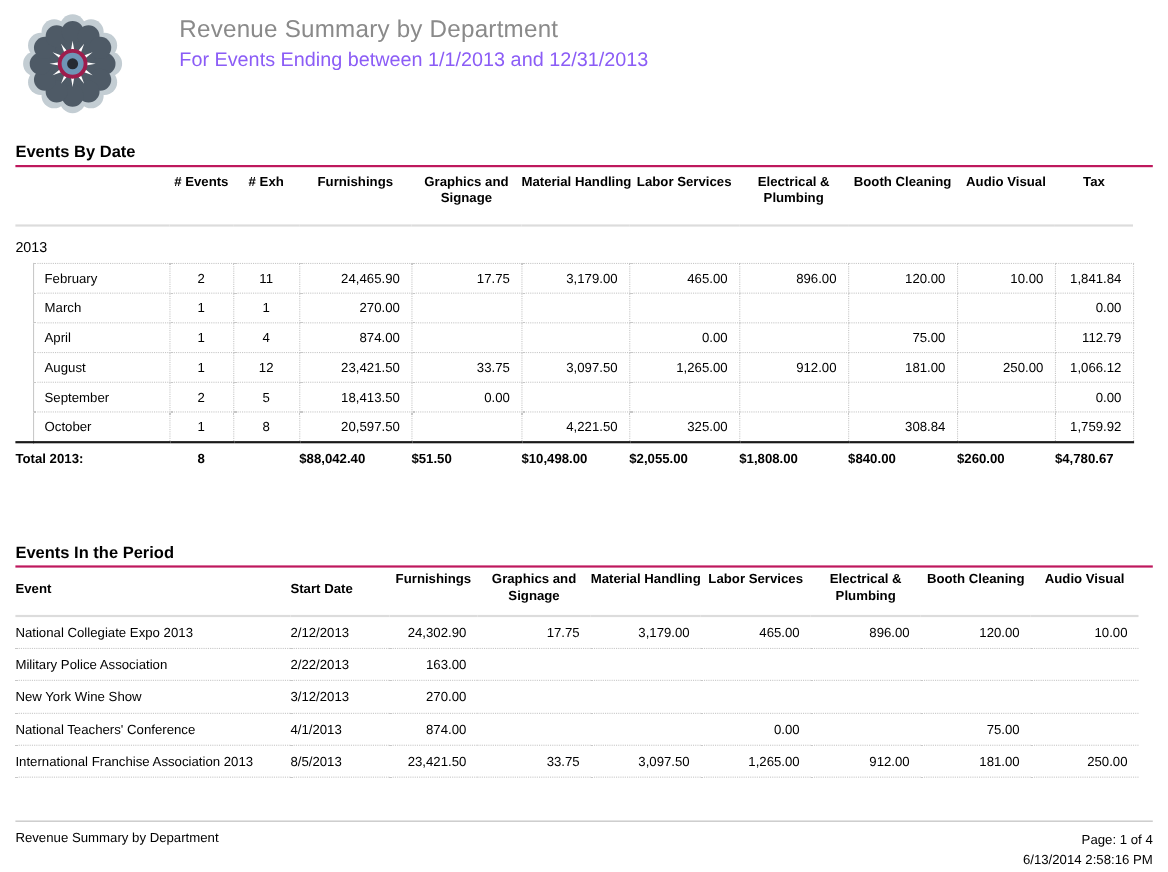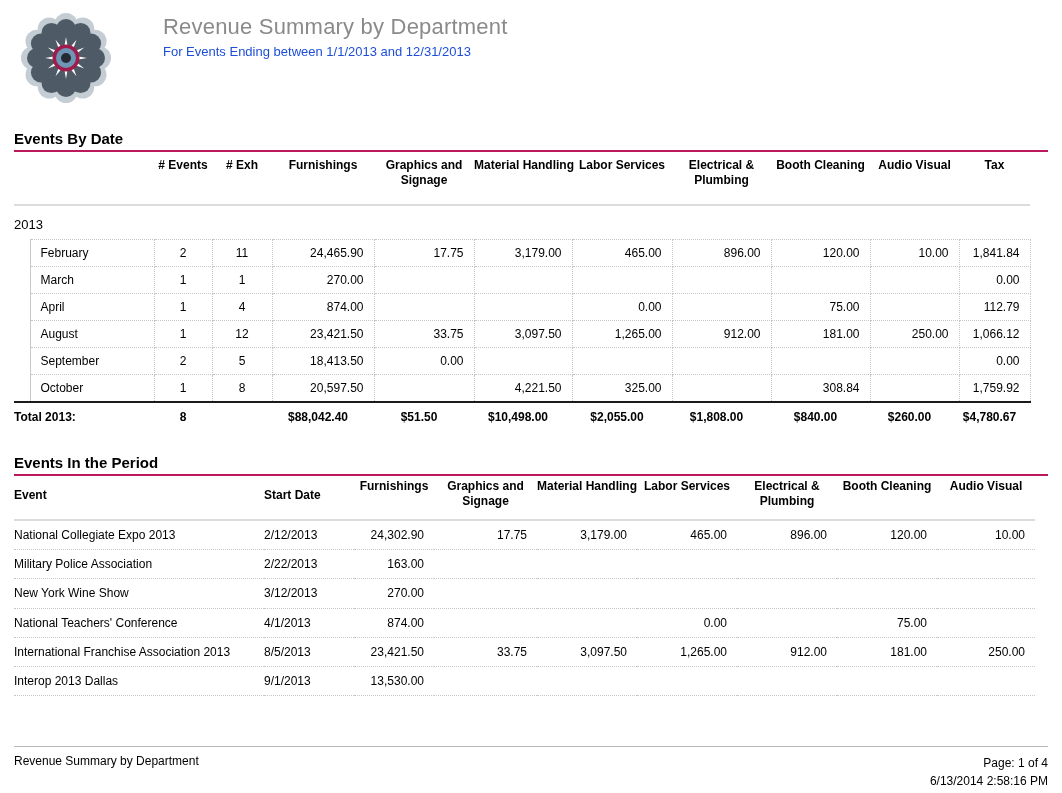--- a/index.html
+++ b/index.html
@@ -7,25 +7,25 @@
     width:1062px;height:793px;background:#ffffff;color:#000;
     font-family:"Liberation Sans",sans-serif;position:relative;overflow:hidden;
   }
   .page{padding:12px 14px}
 
   
   .report-header{display:flex;align-items:flex-start}
   .logo{margin-left:6px;flex:0 0 auto}
   .titles{margin-left:51px;padding-top:2px}
   .title{font-size:22px;color:#8a8a8a;letter-spacing:.2px}
-  .subtitle{font-size:13px;color:#1d4ed8;margin-top:4px}
+  .subtitle{font-size:18px;color:#8b5cf6;margin-top:4px}
 
   
   .section{margin-top:26px}
-  .section2{margin-top:24px}
+  .section2{margin-top:64px}
   .section-heading{
     font-size:15px;font-weight:700;margin:0;padding-bottom:3px;
     border-bottom:2px solid #be185d;width:1034px;box-sizing:border-box
   }
 
   table{border-collapse:collapse;table-layout:fixed;font-size:12px;margin-top:1px}
   .t1{width:1016px}
   .t2{width:1021px}
   th{font-weight:700;font-size:12px}
   .nw{white-space:nowrap}
@@ -44,21 +44,21 @@
   .t1 tbody.rows tr:first-child td{border-top:1px dotted #c7c7c7}
   .t1 tbody.rows td.sp,
   .t1 tbody.rows tr:first-child td.sp{
     border-top:none;border-bottom:none;border-right:1px solid #c9c9c9
   }
   .c-lbl{text-align:left;padding-left:10px !important}
   .c-ctr{text-align:center}
   .c-num{text-align:right;padding-right:10px !important}
 
   
-  .t1 tfoot td{font-weight:700;border-top:2px solid #1a1a1a;padding:7px 0 6px;text-align:center}
+  .t1 tfoot td{font-weight:700;border-top:2px solid #1a1a1a;padding:7px 0 6px;text-align:left}
   .t1 tfoot td.t-lbl{text-align:left}
   .t1 tfoot td.c-ctr{text-align:center;padding-right:0 !important}
 
   
   .t2 thead th{border-bottom:2px solid #dcdcdc;line-height:1.25}
   .t2 thead th.h-col{vertical-align:top;text-align:center;padding:2px 0 10px}
   .t2 thead th.h-left{vertical-align:bottom;text-align:left;padding:0 0 16px}
   .t2 tbody td{border-bottom:1px dotted #c7c7c7;padding:6px 0;vertical-align:top;line-height:1.35}
   .c-evt{text-align:left;padding-right:8px !important}
   .c-date{text-align:left}
@@ -339,31 +339,20 @@
             <td class="c-evt">International Franchise Association 2013</td>
             <td class="c-date">8/5/2013</td>
             <td class="c-num">23,421.50</td>
             <td class="c-num">33.75</td>
             <td class="c-num">3,097.50</td>
             <td class="c-num">1,265.00</td>
             <td class="c-num">912.00</td>
             <td class="c-num">181.00</td>
             <td class="c-num">250.00</td>
           </tr>
-          <tr>
-            <td class="c-evt">Interop 2013 Dallas</td>
-            <td class="c-date">9/1/2013</td>
-            <td class="c-num">13,530.00</td>
-            <td class="c-num"></td>
-            <td class="c-num"></td>
-            <td class="c-num"></td>
-            <td class="c-num"></td>
-            <td class="c-num"></td>
-            <td class="c-num"></td>
-          </tr>
         </tbody>
     </table>
   </div>
 
 </div>
 
 <div class="footer">
   <div>Revenue Summary by Department</div>
   <div class="footer-right">
     <div>Page: 1 of 4</div>

